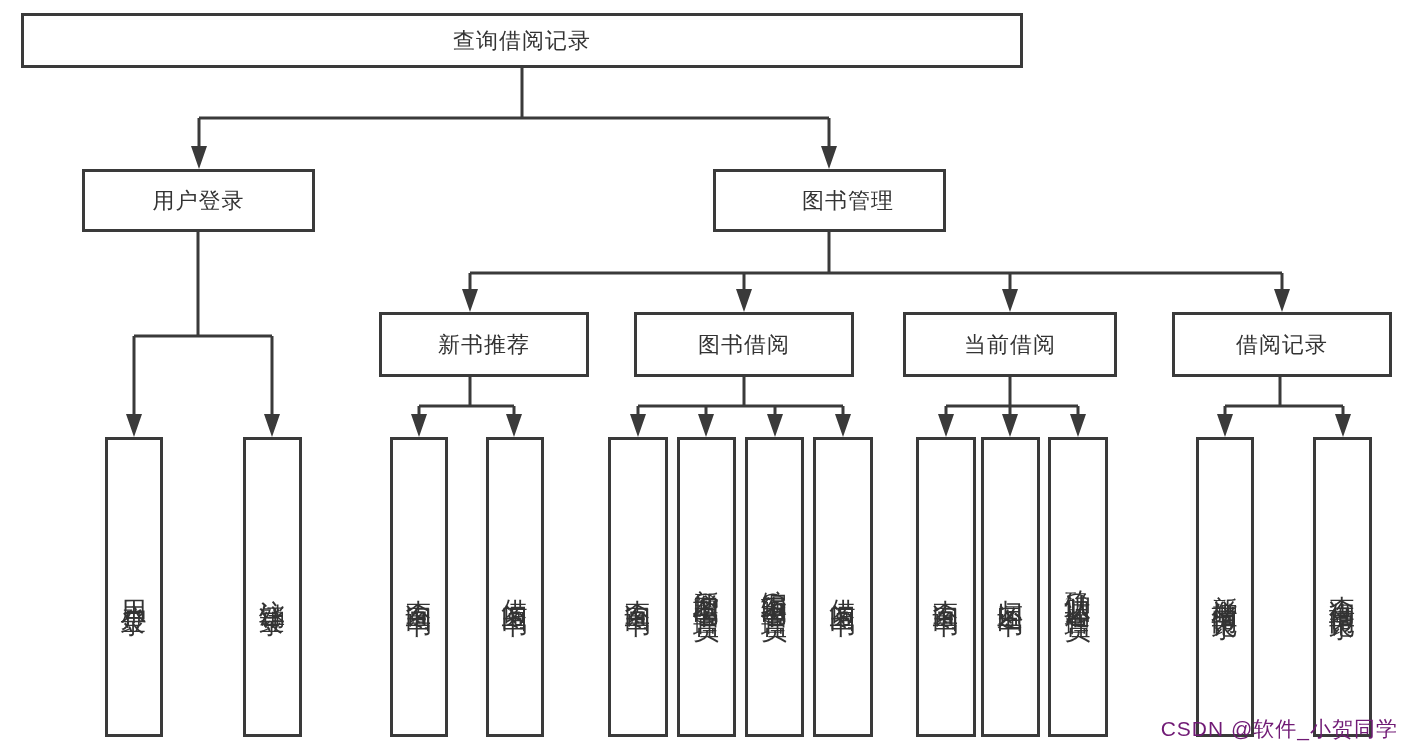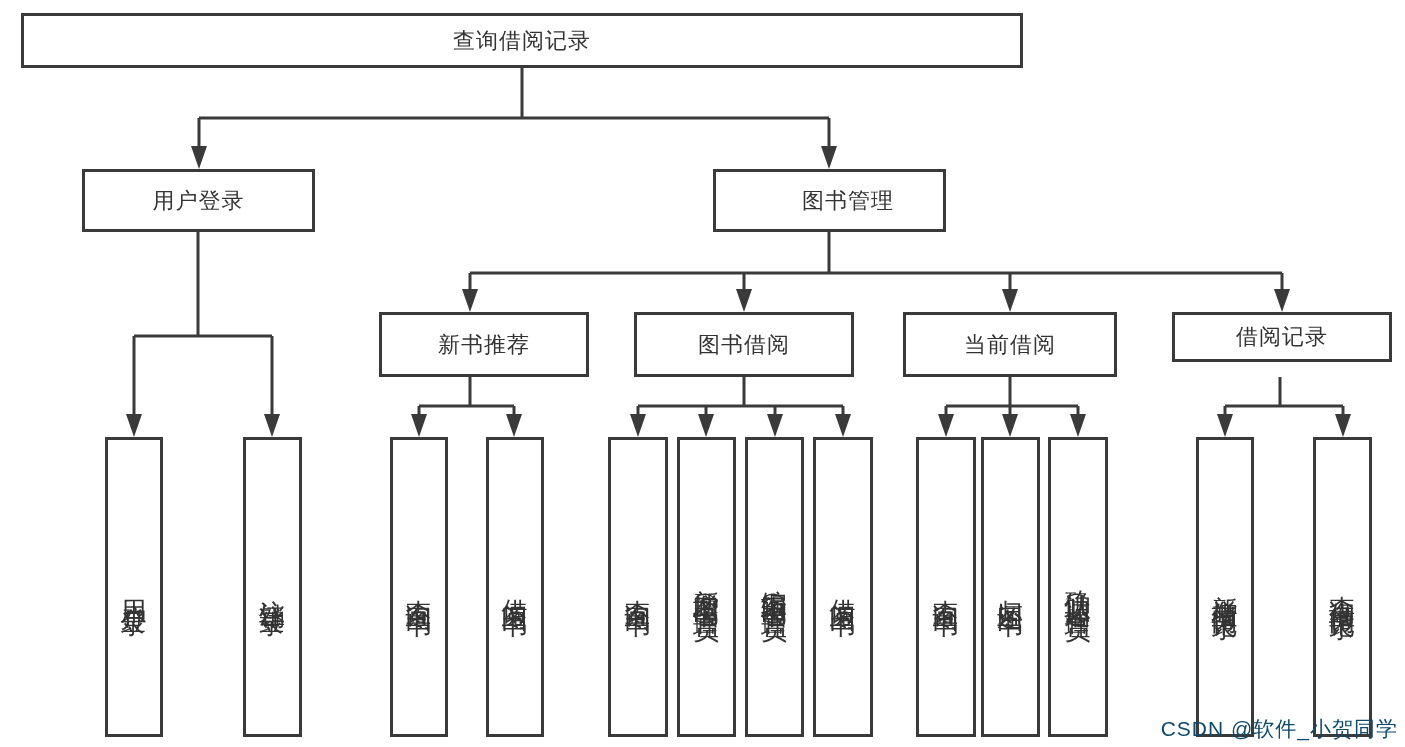--- a/index.html
+++ b/index.html
@@ -45,21 +45,21 @@
     line-height: 1;
     letter-spacing: 4px;
     white-space: nowrap;
     color: #333333;
   }
   .watermark {
     position: absolute;
     right: 7px;
     bottom: 4px;
     font-size: 21px;
-    color: #0c4a6e;
+    color: #701a75;
     letter-spacing: 1px;
     white-space: nowrap;
   }
 </style>
 </head>
 <body>
 
 <div class="canvas">
 
   <svg class="connectors" viewBox="0 0 1405 747" xmlns="http://www.w3.org/2000/svg">
@@ -102,21 +102,21 @@
   </svg>
 
   <div class="box hbox" style="left:21px; top:13px; width:1002px; height:55px;">查询借阅记录</div>
 
   <div class="box hbox" style="left:82px; top:169px; width:233px; height:63px;">用户登录</div>
   <div class="box hbox" style="left:713px; top:169px; width:233px; height:63px;padding-left:37px;">图书管理</div>
 
   <div class="box hbox" style="left:379px; top:312px; width:210px; height:65px;">新书推荐</div>
   <div class="box hbox" style="left:634px; top:312px; width:220px; height:65px;text-align:right;">图书借阅</div>
   <div class="box hbox" style="left:903px; top:312px; width:214px; height:65px;">当前借阅</div>
-  <div class="box hbox" style="left:1172px; top:312px; width:220px; height:50px;">借阅记录</div>
+  <div class="box hbox" style="left:1172px; top:312px; width:220px; height:65px;">借阅记录</div>
 
   <div class="box vbox" style="left:105px; top:437px; width:58px; height:300px;">
     <span class="vtext">用户登录</span>
   </div>
   <div class="box vbox" style="left:243px; top:437px; width:59px; height:300px;">
     <span class="vtext">注销登录</span>
   </div>
 
   <div class="box vbox" style="left:390px; top:437px; width:58px; height:300px;">
     <span class="vtext">查询图书</span>

